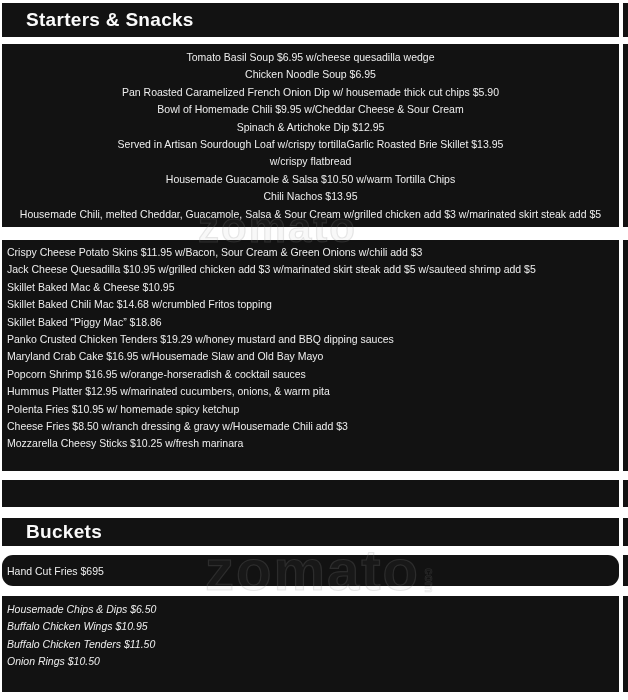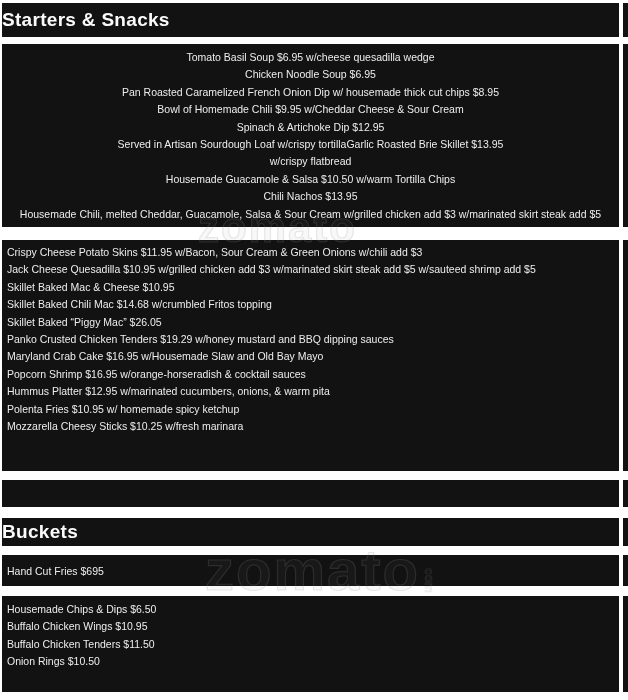--- a/index.html
+++ b/index.html
@@ -16,21 +16,21 @@
     width: 617px;
   }
   .bar {
     background: #121212;
     width: 100%;
   }
   .section-header {
     height: 34px;
     display: flex;
     align-items: center;
-    padding-left: 0;
+    padding-left: 24px;
     color: #fafafa;
     font-size: 19px;
     font-weight: bold;
     letter-spacing: 0.3px;
     margin-bottom: 7px;
   }
   .section-header.small {
     height: 28px;
     margin-bottom: 9px;
   }
@@ -41,22 +41,22 @@
     overflow: hidden;
   }
   .menu-line {
     line-height: 17.4px;
     white-space: nowrap;
     overflow: hidden;
   }
   #blk-s1 { height: 183px; margin-bottom: 13px; text-align: center; }
   #blk-s2 { height: 231px; margin-bottom: 9px; padding-top: 4px; }
   #blk-empty { height: 27px; margin-bottom: 11px; }
-  #blk-b1 { height: 31px; margin-bottom: 10px; padding-top: 8px; }
-  #blk-b2 { height: 96px; }
+  #blk-b1 { height: 31px; margin-bottom: 10px; padding-top: 8px; border-radius: 11px; }
+  #blk-b2 { height: 96px; font-style: italic; }
   
   .edge-col {
     position: absolute;
     right: 0; top: 3px;
     width: 5px;
   }
   .edge-seg { background: #121212; width: 5px; }
   .e1 { height: 34px; margin-bottom: 7px; }
   .e2 { height: 183px; margin-bottom: 13px; }
   .e3 { height: 231px; margin-bottom: 9px; }
@@ -93,41 +93,42 @@
 
 <div class="menu-col">
 
   <div class="bar section-header">
     <span>Starters &amp; Snacks</span>
   </div>
 
   <div class="bar items-block" id="blk-s1">
     <div class="menu-line">Tomato Basil Soup $6.95 w/cheese quesadilla wedge</div>
     <div class="menu-line">Chicken Noodle Soup $6.95</div>
-    <div class="menu-line">Pan Roasted Caramelized French Onion Dip w/ housemade thick cut chips $8.95</div>
+    <div class="menu-line">Pan Roasted Caramelized French Onion Dip w/ housemade thick cut chips $5.90</div>
     <div class="menu-line">Bowl of Homemade Chili  $9.95 w/Cheddar Cheese &amp; Sour Cream</div>
     <div class="menu-line">Spinach &amp; Artichoke Dip $12.95</div>
     <div class="menu-line">Served in Artisan Sourdough Loaf w/crispy tortillaGarlic Roasted Brie Skillet $13.95</div>
     <div class="menu-line">w/crispy flatbread</div>
     <div class="menu-line">Housemade Guacamole &amp; Salsa $10.50 w/warm Tortilla Chips</div>
     <div class="menu-line">Chili Nachos $13.95</div>
     <div class="menu-line">Housemade Chili, melted Cheddar, Guacamole, Salsa &amp; Sour Cream w/grilled chicken add $3 w/marinated skirt steak add $5</div>
   </div>
 
   <div class="bar items-block" id="blk-s2">
     <div class="menu-line">Crispy Cheese Potato Skins $11.95 w/Bacon, Sour Cream &amp; Green Onions w/chili add $3</div>
     <div class="menu-line">Jack Cheese Quesadilla $10.95 w/grilled chicken add $3 w/marinated skirt steak add $5 w/sauteed shrimp  add $5</div>
     <div class="menu-line">Skillet Baked Mac &amp; Cheese $10.95</div>
     <div class="menu-line">Skillet Baked Chili Mac $14.68 w/crumbled Fritos topping</div>
-    <div class="menu-line">Skillet Baked “Piggy Mac” $26.05</div>
+    <div class="menu-line">Skillet Baked “Piggy Mac” $18.86</div>
     <div class="menu-line">Panko Crusted Chicken Tenders $19.29 w/honey mustard and BBQ dipping sauces</div>
     <div class="menu-line">Maryland Crab Cake $16.95 w/Housemade Slaw and Old Bay Mayo</div>
     <div class="menu-line">Popcorn Shrimp $16.95 w/orange-horseradish &amp; cocktail sauces</div>
     <div class="menu-line">Hummus Platter $12.95 w/marinated cucumbers, onions, &amp; warm pita</div>
     <div class="menu-line">Polenta Fries $10.95 w/ homemade spicy ketchup</div>
+    <div class="menu-line">Cheese Fries $8.50 w/ranch dressing &amp; gravy w/Housemade Chili add $3</div>
     <div class="menu-line">Mozzarella Cheesy Sticks $10.25 w/fresh marinara</div>
   </div>
 
   <div class="bar" id="blk-empty"></div>
 
   <div class="bar section-header small">
     <span>Buckets</span>
   </div>
 
   <div class="bar items-block" id="blk-b1">

